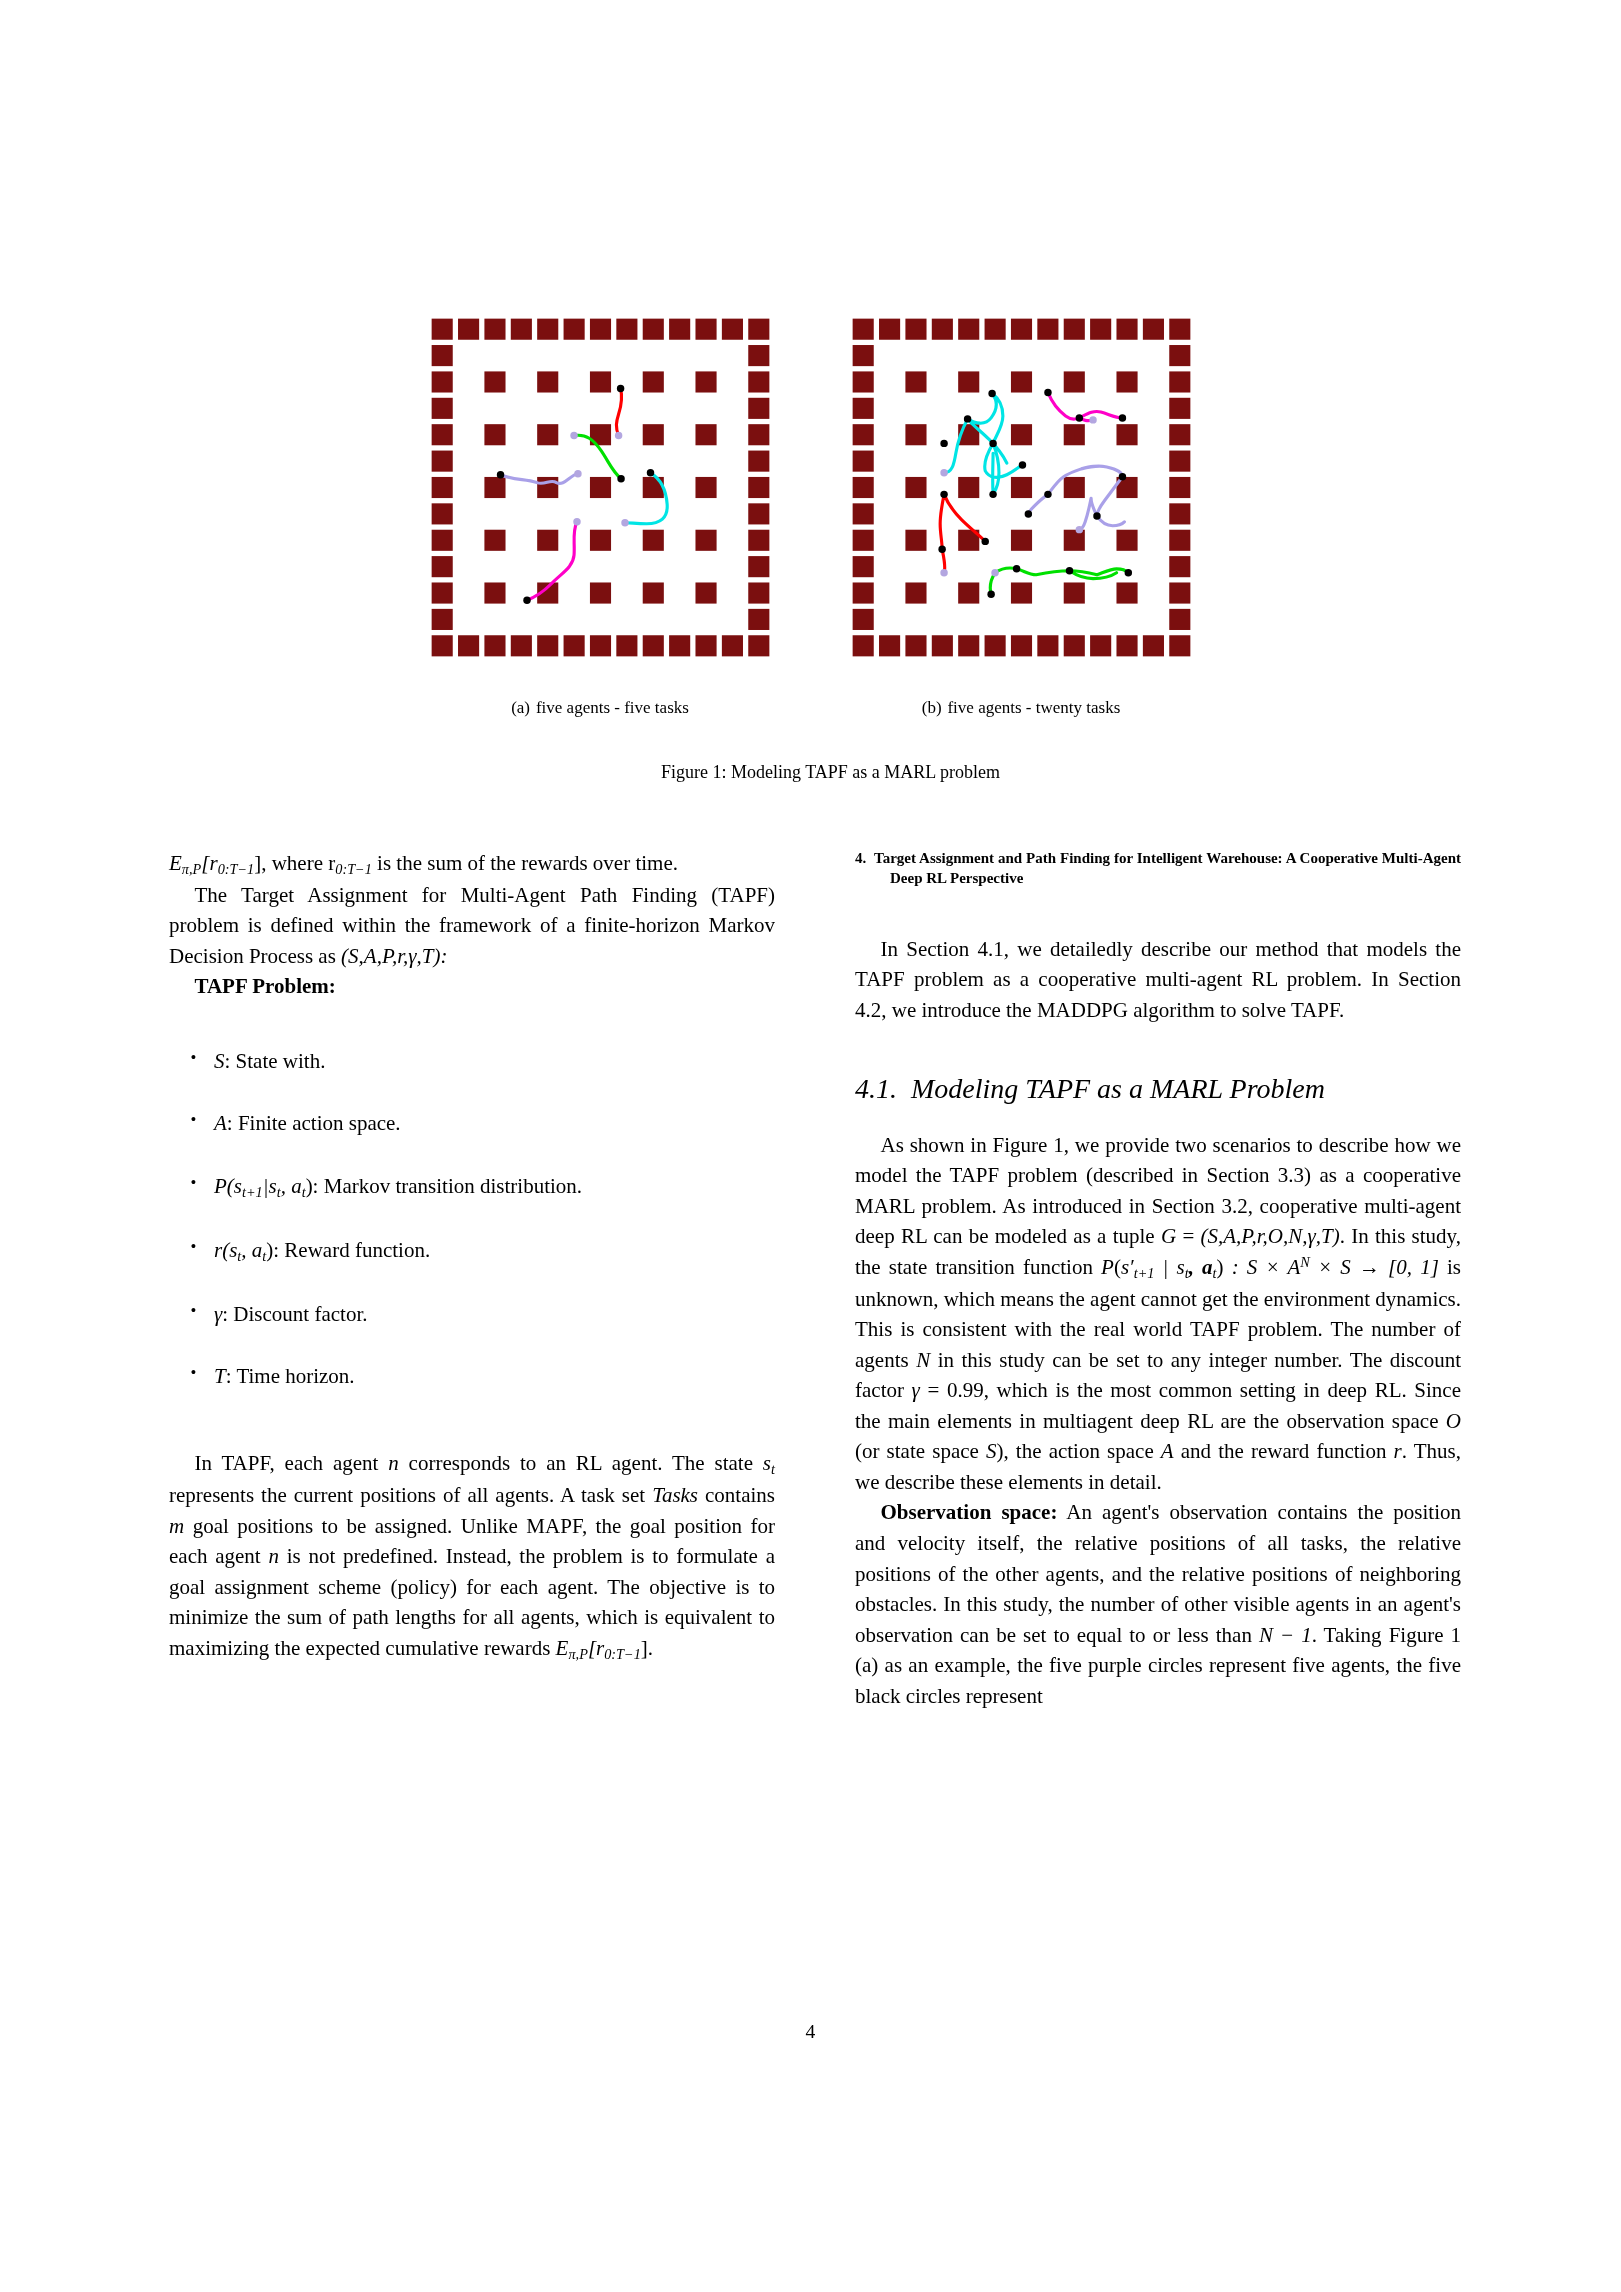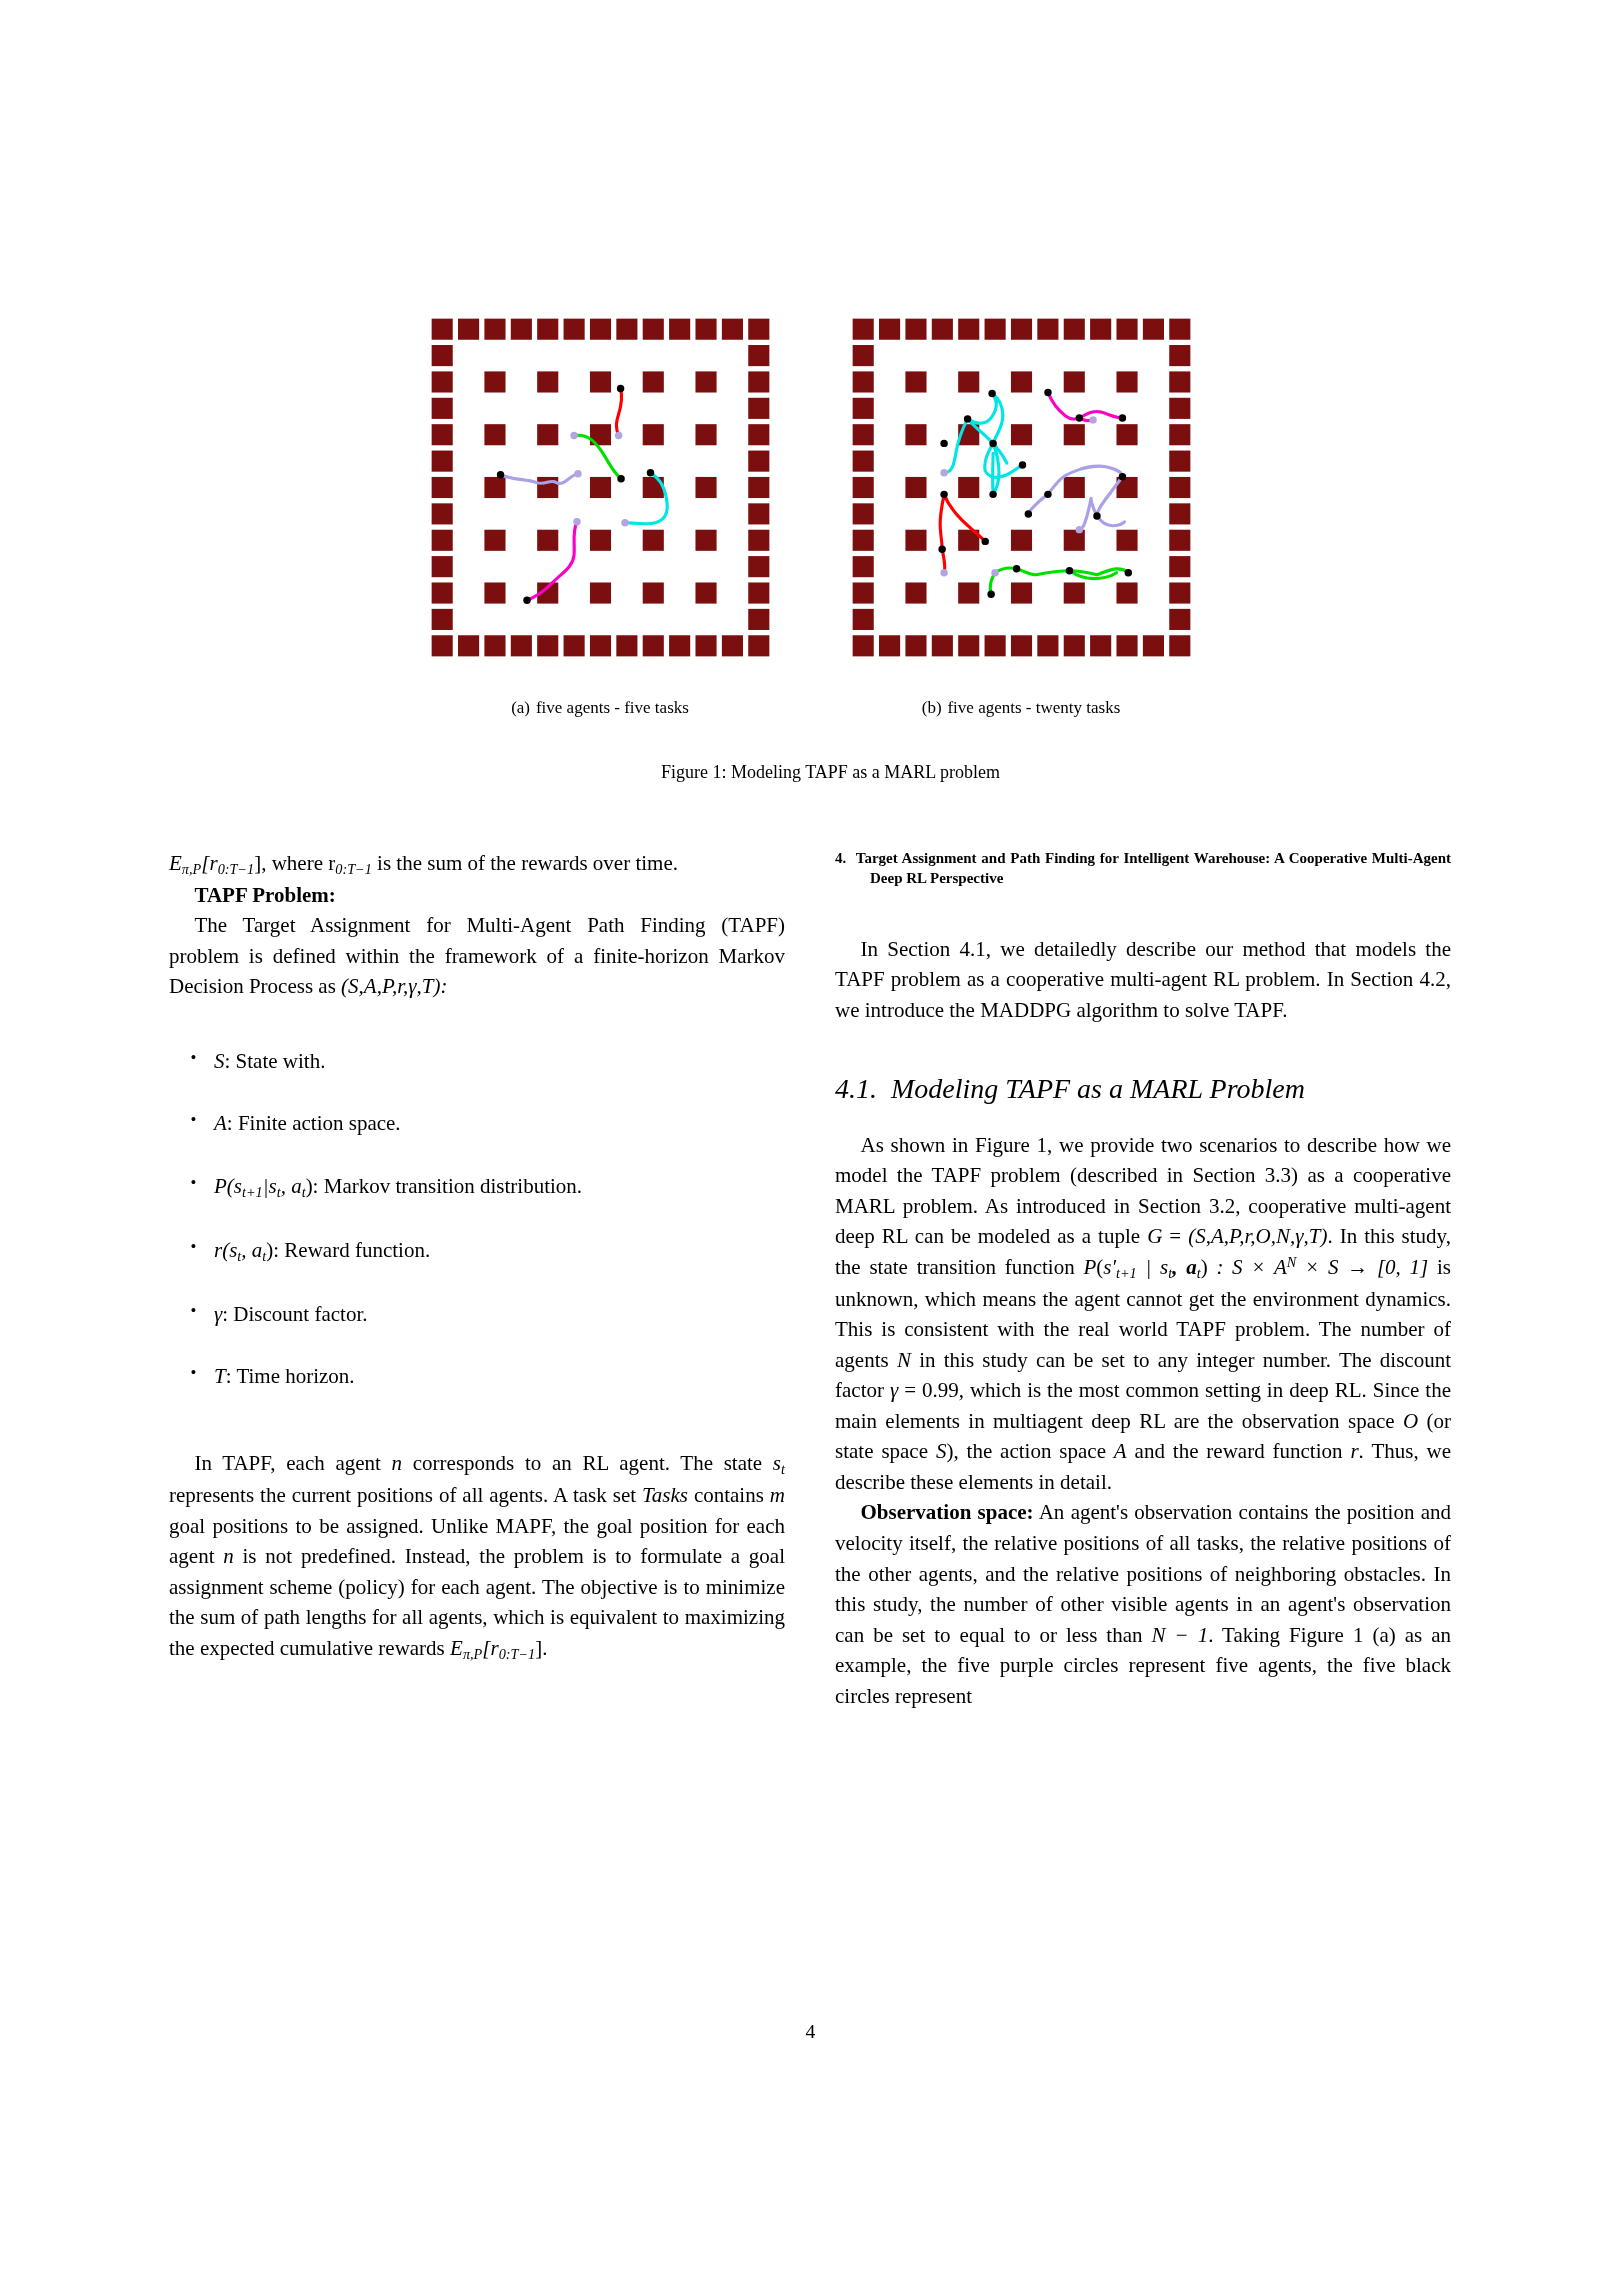--- a/index.html
+++ b/index.html
@@ -74,21 +74,21 @@
     padding-left: 20px;
   }
 
   
   #body-columns {
     position: absolute;
     left: 169px;
     top: 848px;
     width: 1292px;
     display: flex;
-    gap: 50px;
+    gap: 80px;
   }
   .column {
     width: 616px;
   }
 
   p.para {
     margin: 0;
     font-size: 21px;
     line-height: 1.455;
     text-align: justify;
@@ -392,23 +392,23 @@
   <div id="figure-caption">Figure 1: Modeling TAPF as a MARL problem</div>
 </div>
 
 <div id="body-columns">
 
   <div class="column">
 
     <p class="para first"><span class="bb">E</span><sub>π,P</sub><span class="mi">[r</span><sub>0:T−1</sub><span>], where r</span><sub>0:T−1</sub><span> is the sum of the rewards over time.</span></p>
 
 
+    <p class="para"><span>The Target Assignment for Multi-Agent Path Finding (TAPF) problem is defined within the framework of a finite-horizon Markov Decision Process as </span><span class="cal">(S,A,P,r,γ,T):</span></p>
+
     <p class="para"><span class="runin">TAPF Problem:</span></p>
-
-    <p class="para"><span>The Target Assignment for Multi-Agent Path Finding (TAPF) problem is defined within the framework of a finite-horizon Markov Decision Process as </span><span class="cal">(S,A,P,r,γ,T):</span></p>
 
     <div class="vspace-lg"></div>
 
     <ul class="tuple-list">
       <li>
         <span class="bullet">•</span>
         <span class="cal">S</span><span>: State with.</span>
       </li>
       <div class="vspace-md"></div>
       <li>

